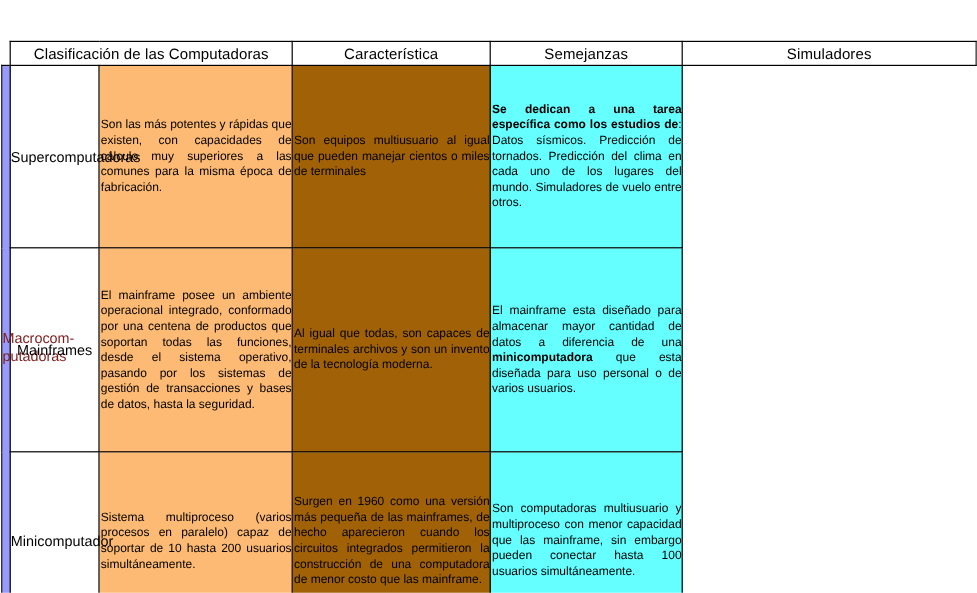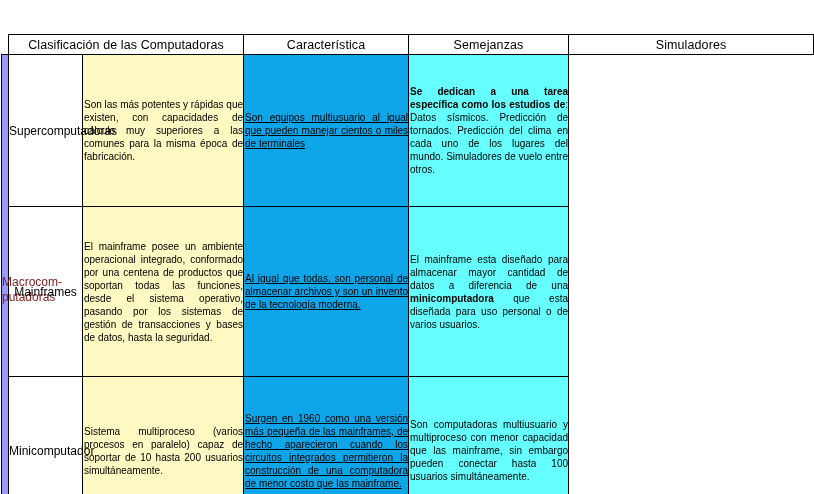--- a/index.html
+++ b/index.html
@@ -84,22 +84,22 @@
     text-align: justify;
     text-justify: inter-word;
     hyphens: none;
     padding: 0 0 0 1px;
     vertical-align: middle;
   }
   .body-cell .inner {
     padding: 1px 0px 1px 1px;
   }
 
-  .c-caracteristica { background: #fef9c3; width: 164px; }
-  .c-semejanzas     { background: #0ea5e9; width: 159px; text-decoration: underline; }
+  .c-caracteristica { background: #fdba74; width: 164px; }
+  .c-semejanzas     { background: #a16207; width: 159px; }
   .c-diferencias    { background: #66ffff; width: 245px; }
 
   .b { font-weight: bold; }
 
   
   .row-super .body-cell,
   .row-super .type-cell,
   .row-super .cat-cell { height: 151px; }
   .row-main .body-cell,
   .row-main .type-cell { height: 169px; }
@@ -155,21 +155,21 @@
         <div class="inner"><span class="b">Se dedican a una tarea específica como los estudios de</span><span>: Datos sísmicos. Predicción de tornados. Predicción del clima en cada uno de los lugares del mundo. Simuladores de vuelo entre otros.</span></div>
       </td>
     </tr>
 
     <tr class="row-main">
       <td class="type-cell">Mainframes</td>
       <td class="body-cell c-caracteristica">
         <div class="inner">El mainframe posee un ambiente operacional integrado, conformado por una centena de productos que soportan todas las funciones, desde el sistema operativo, pasando por los sistemas de gestión de transacciones y bases de datos, hasta la seguridad.</div>
       </td>
       <td class="body-cell c-semejanzas">
-        <div class="inner">Al igual que todas, son personal de almacenar archivos y son un invento de la tecnología moderna.</div>
+        <div class="inner">Al igual que todas, son capaces de terminales archivos y son un invento de la tecnología moderna.</div>
       </td>
       <td class="body-cell c-diferencias">
         <div class="inner"><span>El mainframe esta diseñado para almacenar mayor cantidad de datos a diferencia de una </span><span class="b">minicomputadora</span><span> que esta diseñada  para uso personal o de varios usuarios.</span></div>
       </td>
     </tr>
 
     <tr class="row-mini">
       <td class="type-cell">Minicomputador</td>
       <td class="body-cell c-caracteristica">
         <div class="inner"> Sistema multiproceso (varios procesos en paralelo) capaz de soportar de 10 hasta 200 usuarios simultáneamente.</div>

